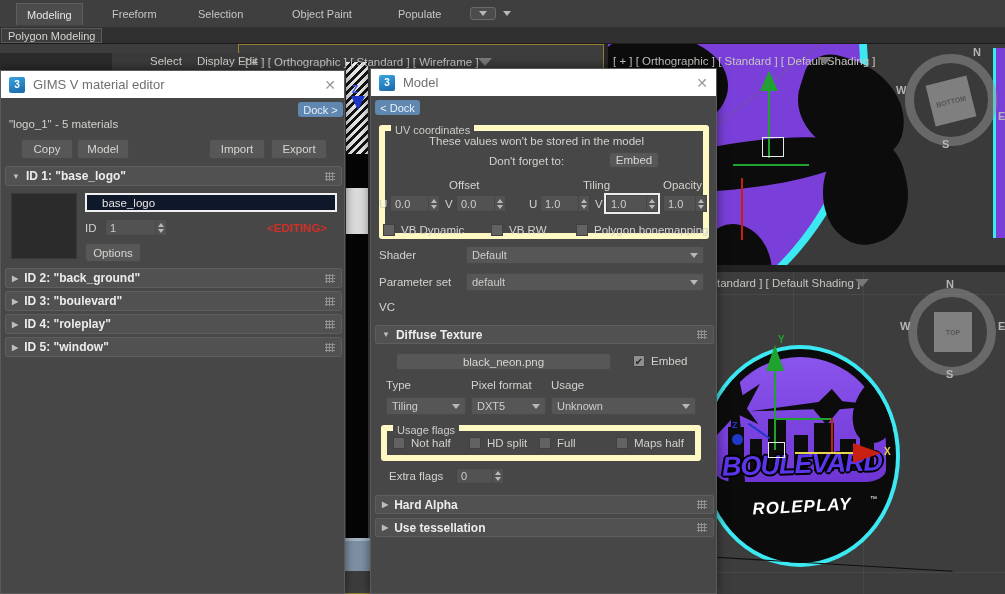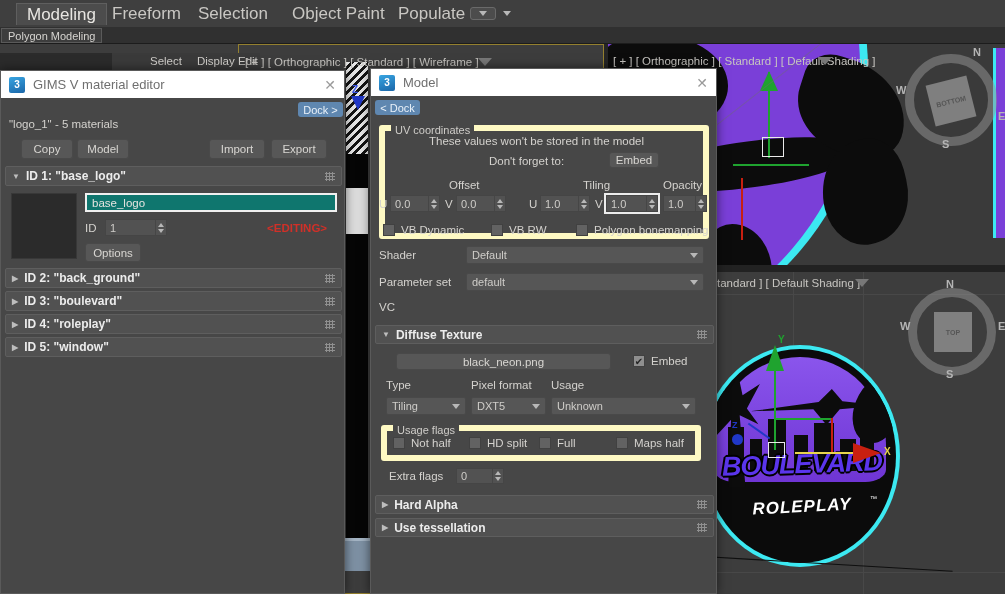--- a/index.html
+++ b/index.html
@@ -3,21 +3,21 @@
 <meta charset="utf-8">
 <style>
   * {margin:0;padding:0;box-sizing:border-box}
   html,body {width:1005px;height:594px;overflow:hidden;background:#3d3d3d;
     font-family:"Liberation Sans",sans-serif;position:relative}
   .abs {position:absolute}
   
   .ribbon1 {left:0;top:0;width:1005px;height:27px;background:#3f3f3f}
   .ribbon2 {left:0;top:27px;width:1005px;height:17px;background:#303030;border-bottom:1px solid #1c1c1c}
   .tab {position:absolute;top:3px;height:22px;display:flex;align-items:center;justify-content:center;
-        color:#c9c7c3;font-size:17px;padding:0 10px}
+        color:#c9c7c3;font-size:11px;padding:0 10px}
   .tab.active {background:#4c4c4c;border:1px solid #5f5f5f;border-bottom:none;color:#e8e6e2}
   .ptab {position:absolute;left:1px;top:28px;height:15px;background:#3d3d3d;border:1px solid #5a5a5a;
         color:#d6d4d0;font-size:11px;display:flex;align-items:center;padding:0 6px}
   .ribicon {position:absolute;left:470px;top:7px;width:26px;height:13px;background:#4c4c4c;
         border:1px solid #6a6a6a;border-radius:3px;display:flex;align-items:center;justify-content:center}
   .caret {width:0;height:0;border-left:4px solid transparent;border-right:4px solid transparent;border-top:5px solid #b8b8b8}
   
   .menustrip {left:0;top:53px;width:260px;height:17px;background:#3a3a3a;z-index:3}
   .menustrip .blk {position:absolute;left:0;top:0;width:112px;height:17px;background:#2b2b2b}
   .menu-item {position:absolute;top:2px;color:#cfcdc9;font-size:11.5px}
@@ -61,22 +61,22 @@
   .sp .d {width:0;height:0;border-left:3px solid transparent;border-right:3px solid transparent;border-top:4px solid #b8b8b8}
   .sf.focus {outline:2px solid #ececec}
   .dd {position:absolute;background:#565656;border:1px solid #494949;border-radius:2px;display:flex;
         align-items:center;padding:0 5px;color:#cfcdc9;font-size:11px}
   .dd .dda {margin-left:auto;width:0;height:0;border-left:4px solid transparent;border-right:4px solid transparent;border-top:5px solid #b8b8b8}
   .cb {position:absolute;width:12px;height:12px;background:#626262;border:1px solid #414141;
         display:flex;align-items:center;justify-content:center;font-size:10px;color:#252525}
   .group {position:absolute;border:6px solid #fef9c3;border-radius:3px}
   .legend {position:absolute;top:-7px;left:6px;background:#474747;padding:0 4px;font-size:11px;color:#cfcdc9}
   .red {color:#d03028;font-weight:bold}
-  .field {position:absolute;background:#0f766e;display:flex;align-items:center;color:#e6e4e0;
-        font-size:11.5px;padding:0 5px}
+  .field {position:absolute;background:#0f172a;display:flex;align-items:center;color:#e6e4e0;
+        font-size:11.5px;padding:0 15px}
 </style>
 </head>
 <body>
 
 <div class="abs ribbon1">
   <span class="tab active" style="left:16px">Modeling</span>
   <span class="tab" style="left:102px">Freeform</span>
   <span class="tab" style="left:188px">Selection</span>
   <span class="tab" style="left:282px">Object Paint</span>
   <span class="tab" style="left:388px">Populate</span>

